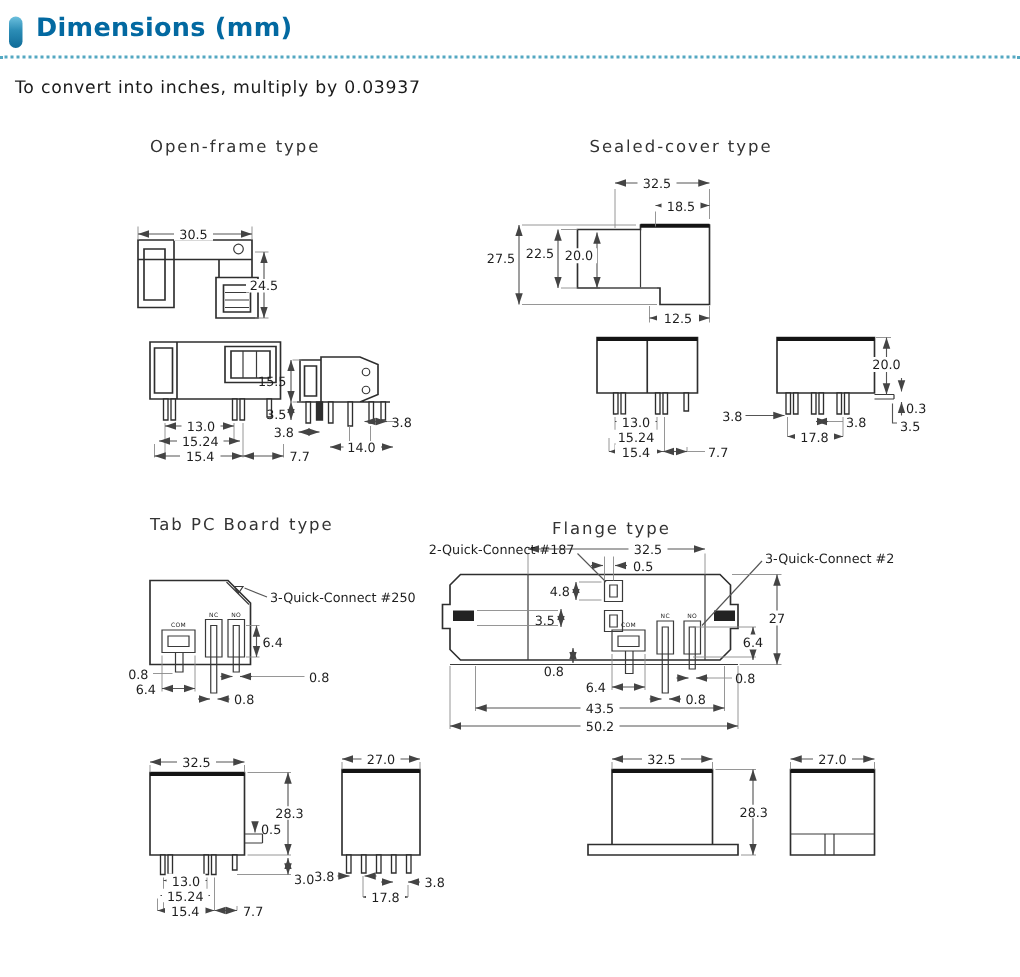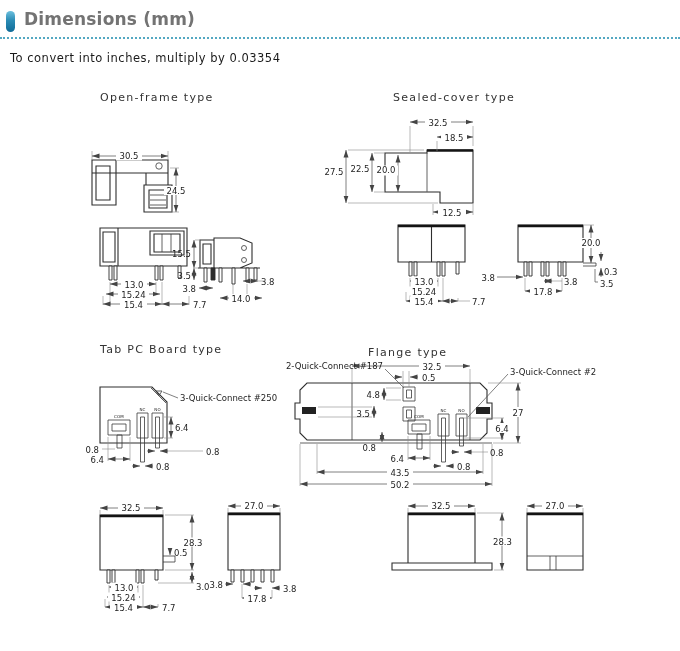--- a/index.html
+++ b/index.html
@@ -3,21 +3,21 @@
 <meta charset="utf-8">
 <style>
   html,body{margin:0;padding:0;background:#fff}
   body{width:680px;height:651px;position:relative;overflow:hidden;
        font-family:"DejaVu Sans",sans-serif;-webkit-font-smoothing:antialiased}
   .hdr{position:absolute;top:8px;left:0;width:680px;height:29px;
        border-bottom:2px dotted #54a8c2}
   .pill{position:absolute;left:6px;top:3px;width:9px;height:21px;border-radius:5px;
         background:linear-gradient(180deg,#6cc0de 0%,#2b8cb5 45%,#0f6b98 100%)}
   .hdr-title{position:absolute;left:24px;top:1px;font-size:17px;font-weight:bold;
-             color:#737373;letter-spacing:0.2px}
+             color:#0369a1;letter-spacing:0.2px}
   .note{position:absolute;top:51px;left:10px;font-size:11.5px;color:#1a1a1a;
         letter-spacing:0.5px}
   svg{position:absolute;top:0;left:0}
   
   .o{fill:none;stroke:#2e2e2e;stroke-width:1.1}
   .o2{fill:none;stroke:#3a3a3a;stroke-width:0.8}
   .hv{fill:none;stroke:#141414;stroke-width:2.6}
   .pin{fill:#fff;stroke:#2e2e2e;stroke-width:0.9}
   .pinf{fill:#2e2e2e;stroke:#2e2e2e;stroke-width:0.9}
   .slot{fill:#222;stroke:none}
@@ -298,13 +298,13 @@
 
   <text class="t mid" x="441" y="509">32.5</text>
   <text class="t mid" x="502.5" y="544.5">28.3</text>
   <text class="t mid" x="555" y="509">27.0</text>
 </svg>
 
 <div class="hdr">
   <span class="pill"></span>
   <span class="hdr-title">Dimensions (mm)</span>
 </div>
-<div class="note">To convert into inches, multiply by 0.03354</div>
+<div class="note">To convert into inches, multiply by 0.03937</div>
 
 </body></html>

